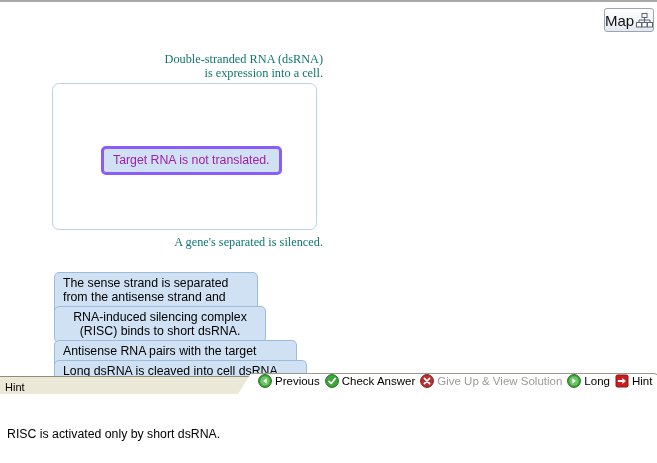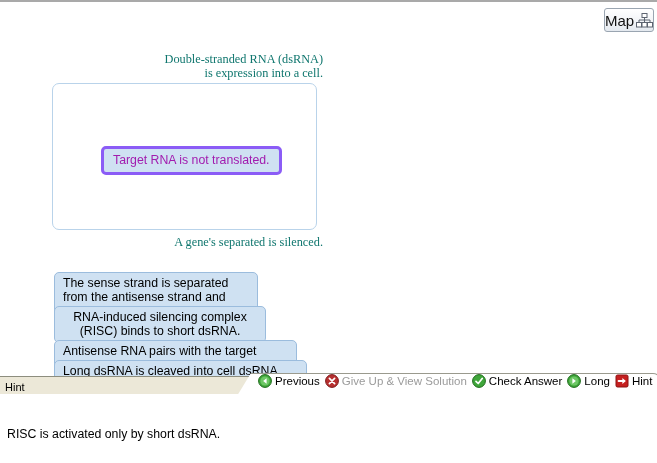--- a/index.html
+++ b/index.html
@@ -269,38 +269,38 @@
         <span class="nav-icon">
           <svg viewBox="0 0 14 14" width="14" height="14">
             <circle cx="7" cy="7" r="6.4" fill="#3fa63a" stroke="#1f6b1c" stroke-width="1"></circle>
             <circle cx="7" cy="7" r="4.6" fill="#6dc765"></circle>
             <path d="M8.6 4.2 L5.1 7 L8.6 9.8 Z" fill="#ffffff"></path>
           </svg>
         </span>
         <span>Previous</span>
       </div>
 
+      <div class="nav-btn">
+        <span class="nav-icon">
+          <svg viewBox="0 0 14 14" width="14" height="14">
+            <circle cx="7" cy="7" r="6.4" fill="#3fa63a" stroke="#1f6b1c" stroke-width="1"></circle>
+            <path d="M4 7.3 L6.2 9.5 L10.2 4.4" stroke="#ffffff" stroke-width="1.7" fill="none" stroke-linecap="round" stroke-linejoin="round"></path>
+          </svg>
+        </span>
+        <span>Check Answer</span>
+      </div>
+
       <div class="nav-btn disabled">
         <span class="nav-icon">
           <svg viewBox="0 0 14 14" width="14" height="14">
             <circle cx="7" cy="7" r="6.4" fill="#b73030" stroke="#7d1a1a" stroke-width="1"></circle>
             <path d="M4.4 4.4 L9.6 9.6 M9.6 4.4 L4.4 9.6" stroke="#ffffff" stroke-width="1.7" stroke-linecap="round"></path>
           </svg>
         </span>
         <span>Give Up &amp; View Solution</span>
-      </div>
-
-      <div class="nav-btn">
-        <span class="nav-icon">
-          <svg viewBox="0 0 14 14" width="14" height="14">
-            <circle cx="7" cy="7" r="6.4" fill="#3fa63a" stroke="#1f6b1c" stroke-width="1"></circle>
-            <path d="M4 7.3 L6.2 9.5 L10.2 4.4" stroke="#ffffff" stroke-width="1.7" fill="none" stroke-linecap="round" stroke-linejoin="round"></path>
-          </svg>
-        </span>
-        <span>Check Answer</span>
       </div>
 
       <div class="nav-btn">
         <span class="nav-icon">
           <svg viewBox="0 0 14 14" width="14" height="14">
             <circle cx="7" cy="7" r="6.4" fill="#3fa63a" stroke="#1f6b1c" stroke-width="1"></circle>
             <circle cx="7" cy="7" r="4.6" fill="#6dc765"></circle>
             <path d="M5.4 4.2 L8.9 7 L5.4 9.8 Z" fill="#ffffff"></path>
           </svg>
         </span>

